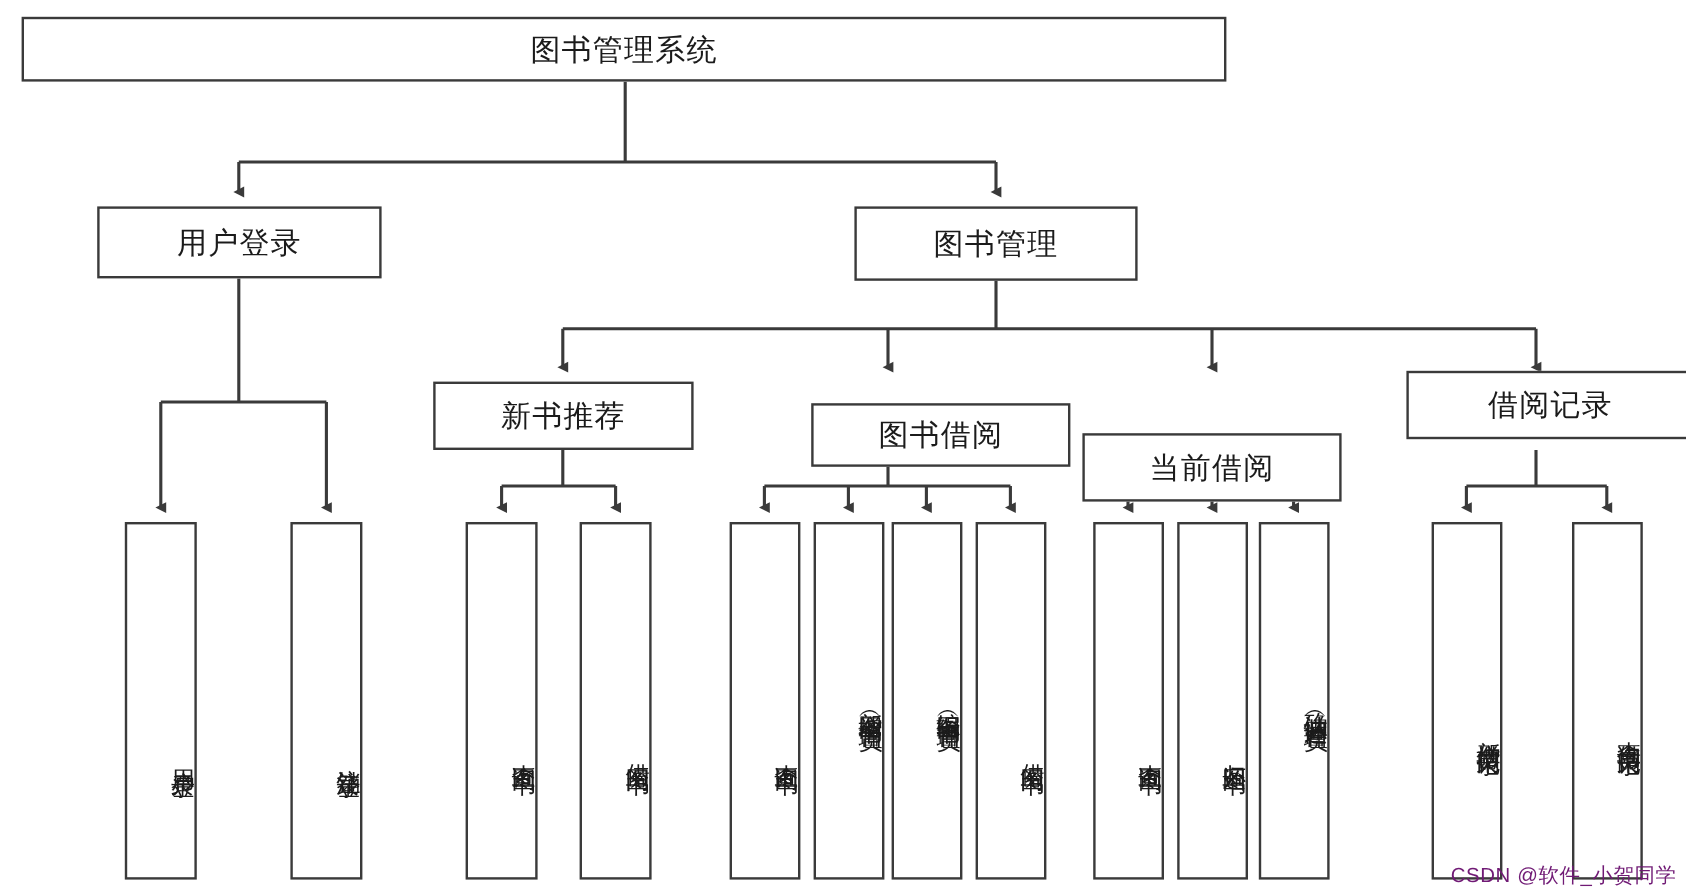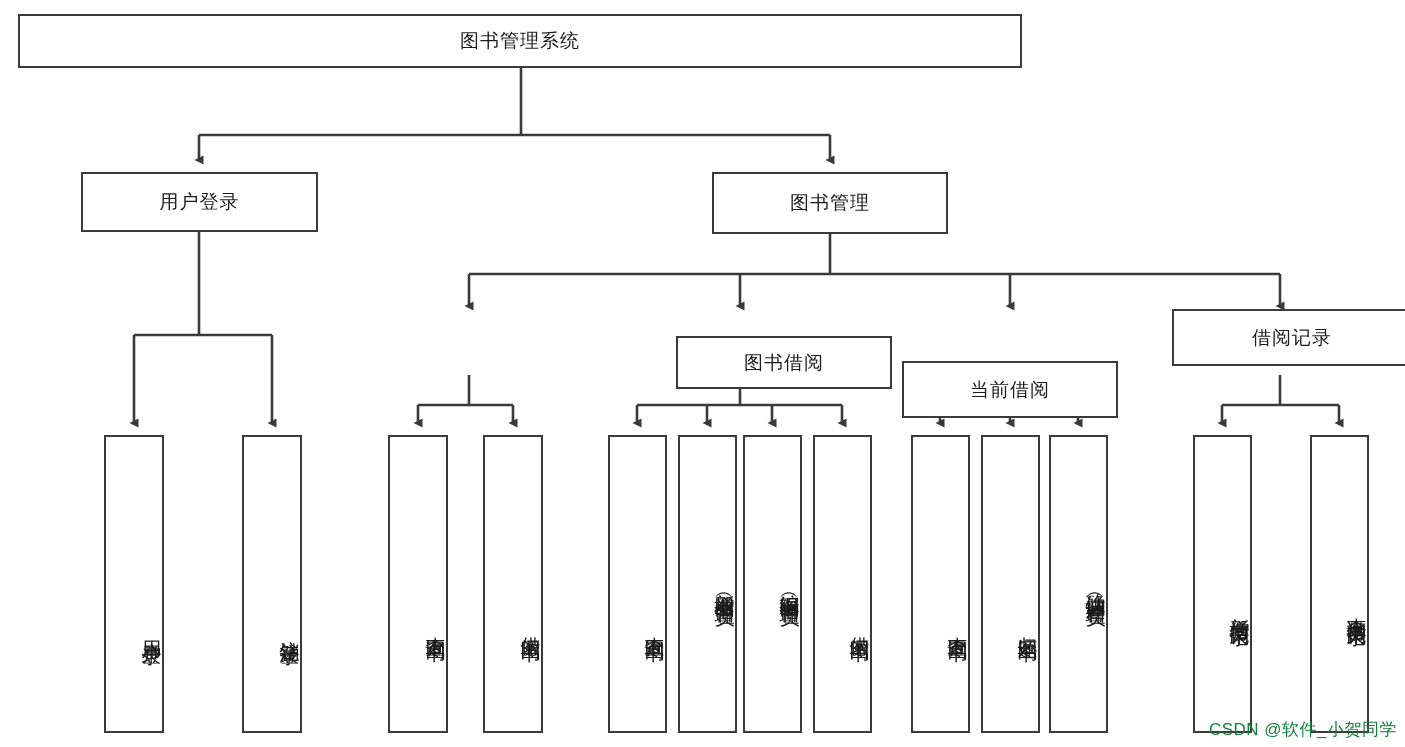--- a/index.html
+++ b/index.html
@@ -30,21 +30,21 @@
     box-sizing: border-box;
     border: 2px solid #3a3a3a;
     background: #ffffff;
     display: flex;
     align-items: center;
     justify-content: center;
     color: #1b1b1b;
     z-index: 3;
   }
   .node.horiz {
-    font-size: 19px;
+    font-size: 25px;
     letter-spacing: 1px;
   }
   .node.vert {
     writing-mode: vertical-rl;
     text-orientation: upright;
     font-size: 20px;
     letter-spacing: 2px;
     line-height: 1;
     align-items: flex-start;
     justify-content: center;
@@ -55,21 +55,21 @@
   }
   .node-label {
     display: block;
     white-space: nowrap;
   }
   .watermark {
     position: absolute;
     right: 8px;
     bottom: 6px;
     font-size: 17px;
-    color: #15803d;
+    color: #701a75;
     z-index: 6;
     white-space: nowrap;
     letter-spacing: 0.5px;
   }
 </style>
 </head>
 <body>
 
 <div id="canvas">
 
@@ -127,20 +127,23 @@
     <span class="node-label">图书管理系统</span>
   </div>
 
   <div class="node horiz" style="left:81px; top:172px; width:237px; height:60px;">
     <span class="node-label">用户登录</span>
   </div>
   <div class="node horiz" style="left:712px; top:172px; width:236px; height:62px;">
     <span class="node-label">图书管理</span>
   </div>
 
+  <div class="node horiz" style="left:361px; top:318px; width:217px; height:57px;">
+    <span class="node-label">新书推荐</span>
+  </div>
   <div class="node horiz" style="left:632px; top:336px; width:216px; height:53px;margin-left:44px;">
     <span class="node-label">图书借阅</span>
   </div>
   <div class="node horiz" style="left:902px; top:318px; width:216px; height:57px;margin-top:43px;">
     <span class="node-label">当前借阅</span>
   </div>
   <div class="node horiz" style="left:1172px; top:309px; width:240px; height:57px;">
     <span class="node-label">借阅记录</span>
   </div>
 

